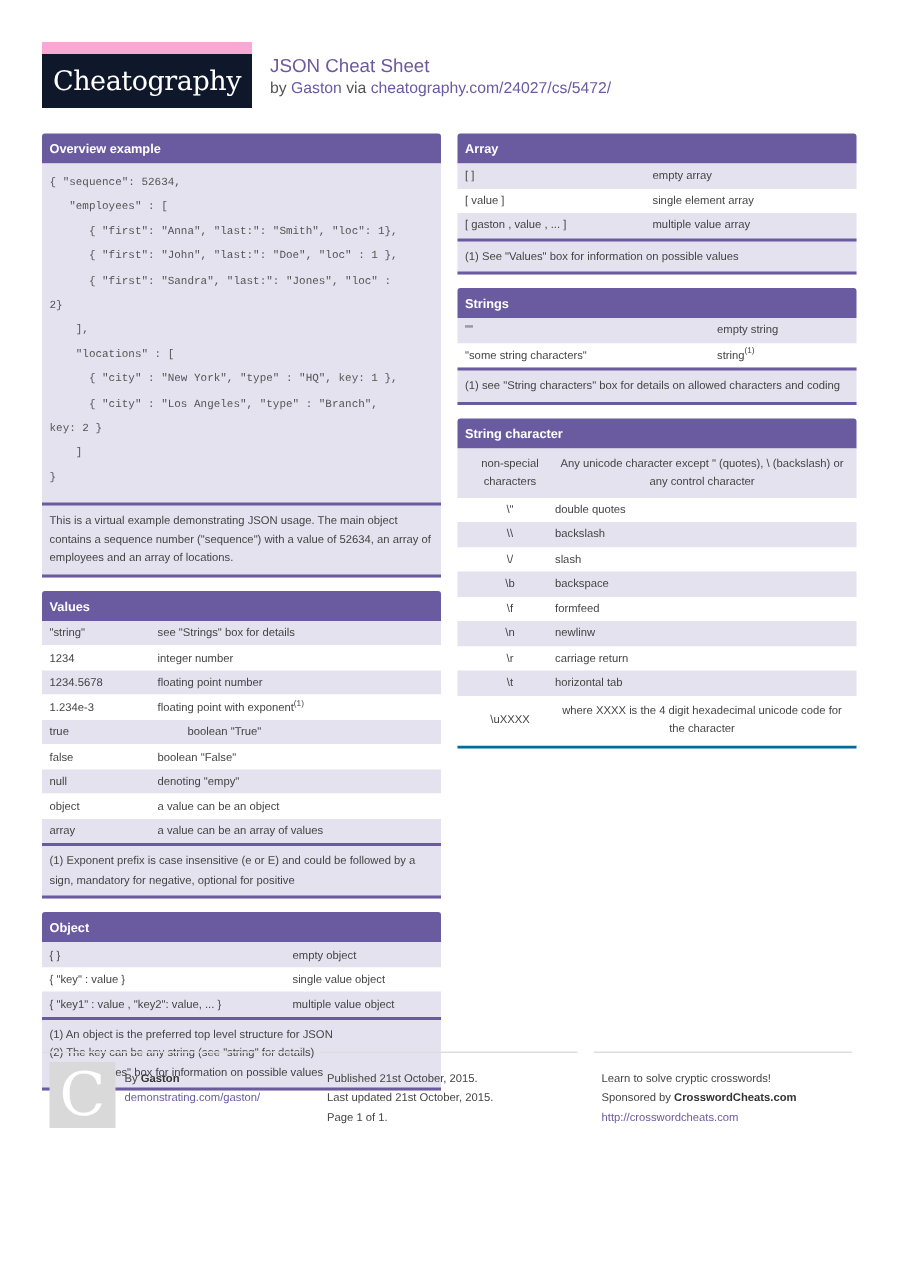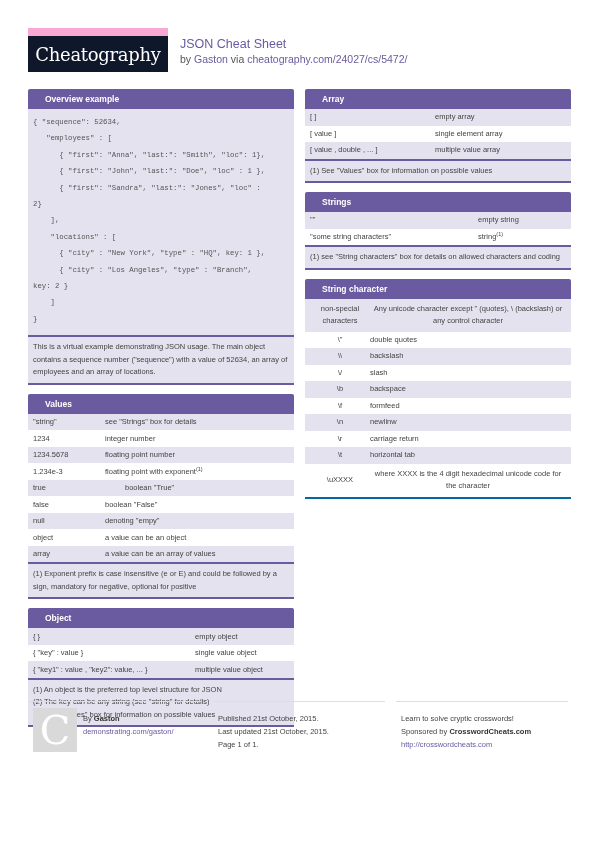--- a/index.html
+++ b/index.html
@@ -11,21 +11,21 @@
   .title-block { position: absolute; left: 152px; top: 9px; white-space: nowrap; }
   .doc-title { color: #6a5a9f; font-size: 12.5px; line-height: 15px; }
   .byline { font-size: 10.5px; line-height: 14px; color: #555; }
   .byline a, .link { color: #6a5a9f; text-decoration: none; }
 
   .col { position: absolute; top: 89px; width: 266px; }
   .col-left { left: 28px; }
   .col-right { left: 305px; }
 
   .box { margin-bottom: 9px; }
-  .box-h { background: #6a5a9f; color: #fff; font-weight: bold; font-size: 8.5px; height: 20px; line-height: 20px; padding-left: 17px; border-radius: 2px 2px 0 0; }
+  .box-h { background: #6a5a9f; color: #fff; font-weight: bold; font-size: 8.5px; height: 20px; line-height: 20px; padding-left: 5px; border-radius: 2px 2px 0 0; }
   .box-body { font-size: 7.5px; color: #444; }
   .row { display: flex; min-height: 16.5px; align-items: center; padding: 2px 5px; line-height: 12px; }
   .row:nth-child(odd) { background: #e4e2ee; }
   .row:nth-child(even) { background: #ffffff; }
   .c1 { flex: 0 0 auto; }
   .note { background: #e4e2ee; border-top: 2px solid #6a5a9f; border-bottom: 2px solid #6a5a9f; padding: 4px 5px; font-size: 7.5px; line-height: 12.5px; color: #444; }
   .end-rule { border-bottom: 2px solid #0369a1; text-align: center; }
 
   .code { background: #e4e2ee; padding: 5px 5px 8px 5px; font-family: "Liberation Mono", "DejaVu Sans Mono", monospace; font-size: 7.3px; line-height: 16.4px; color: #555; white-space: pre; }
 
@@ -146,21 +146,21 @@
     <div class="box-body">
       <div class="row">
           <span class="c1" style="width:125px">[ ]</span>
           <span>empty array</span>
         </div>
       <div class="row">
           <span class="c1" style="width:125px">[ value ]</span>
           <span>single element array</span>
         </div>
       <div class="row">
-          <span class="c1" style="width:125px">[ value , double , ... ]</span>
+          <span class="c1" style="width:125px">[ gaston , value , ... ]</span>
           <span>multiple value array</span>
         </div>
     </div>
     <div class="note">(1) See "Values" box for information on possible values</div>
   </div>
 
   <div class="box">
     <div class="box-h">Strings</div>
     <div class="box-body">
       <div class="row">

